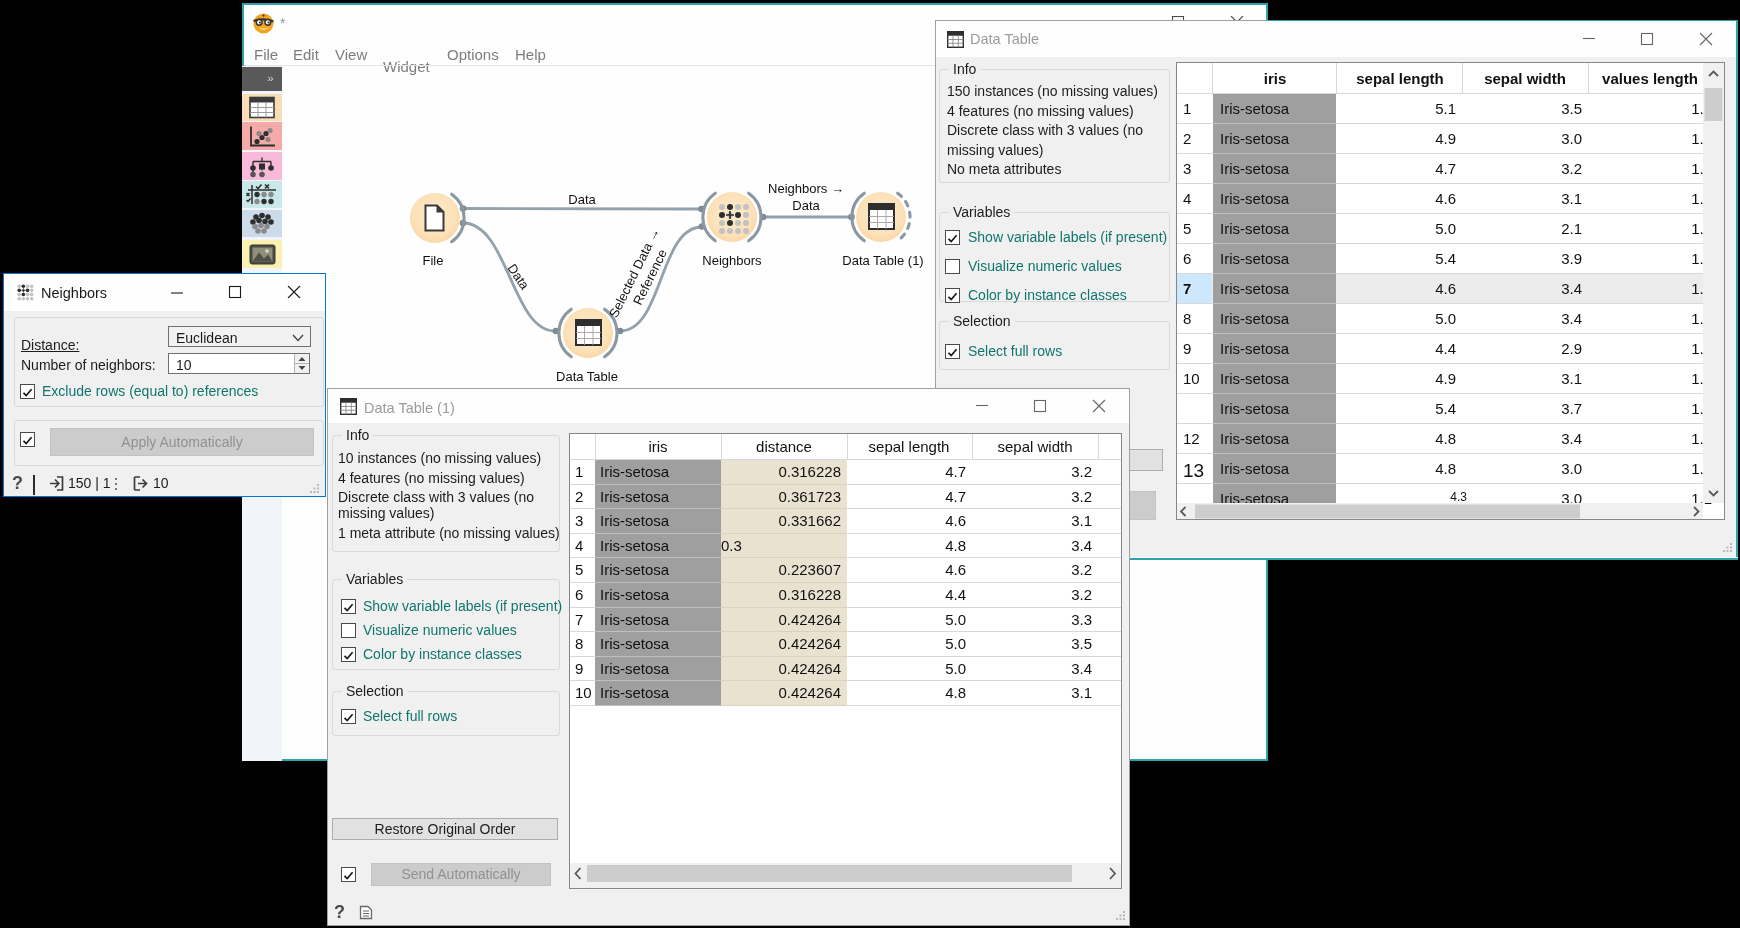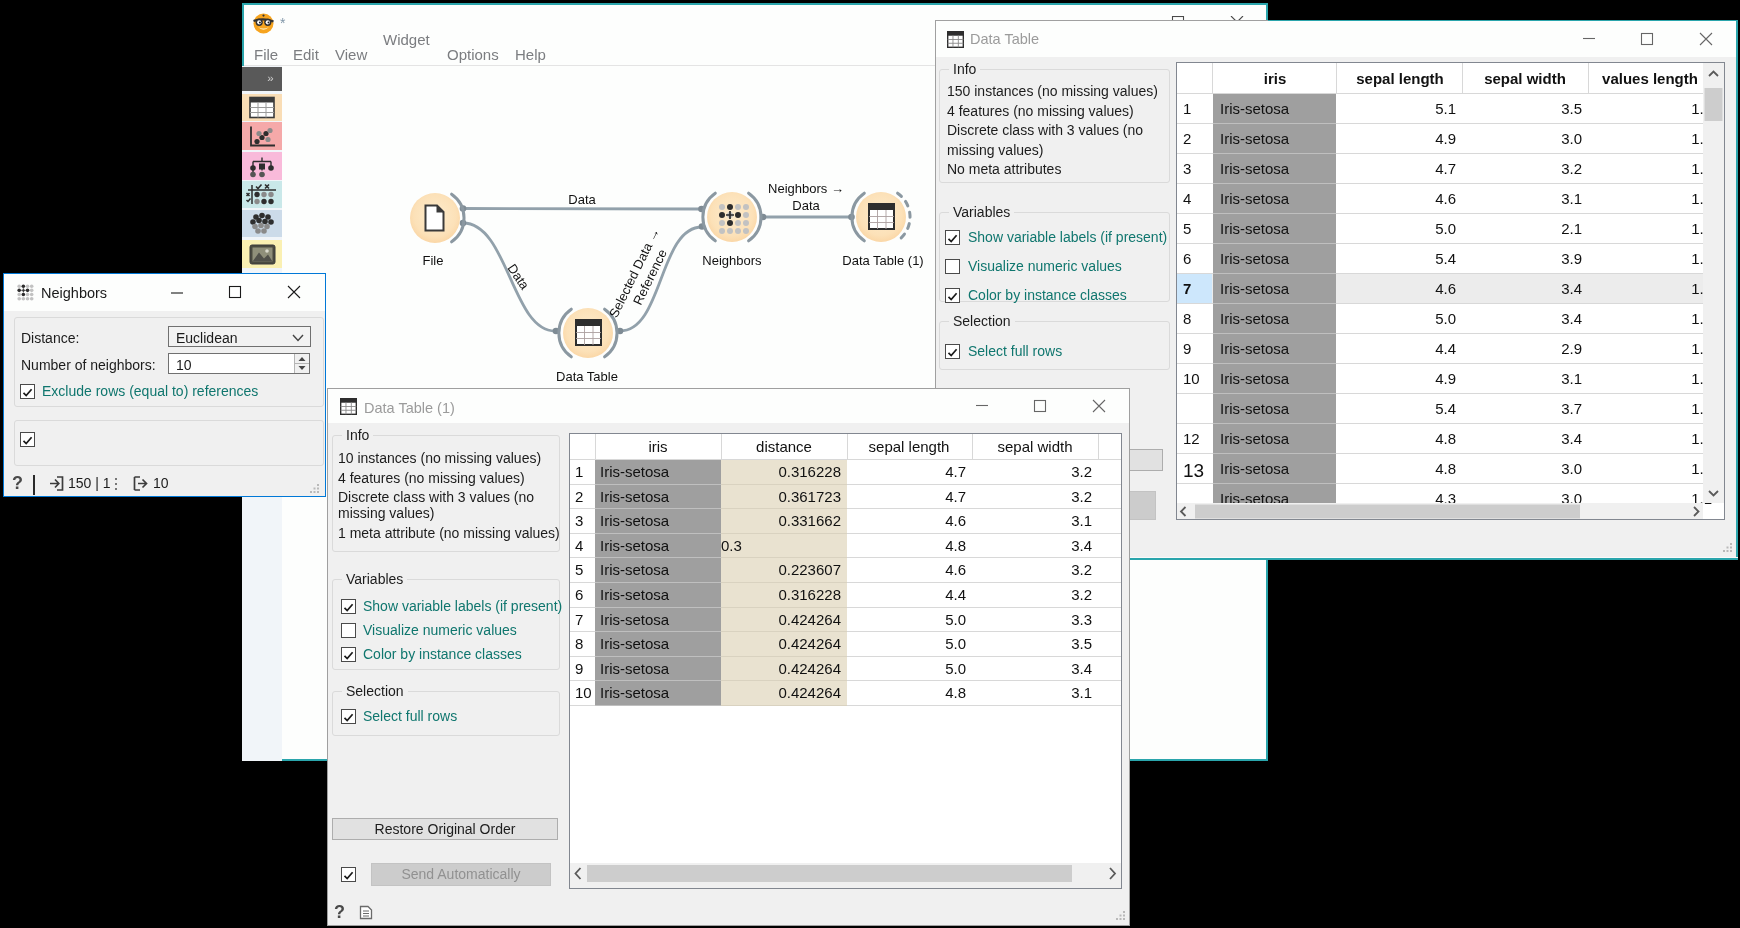--- a/index.html
+++ b/index.html
@@ -39,21 +39,21 @@
   <div class="abs" style="left:36px;top:10px;font-size:14px;color:#8096a8;">*</div>
 
   <svg class="abs" style="left:926px;top:11px;" width="110" height="14" viewBox="0 0 110 14">
     <rect x="2.5" y="0.5" width="11" height="11" fill="none" stroke="#4a4a4a" stroke-width="1.1"></rect>
     <path d="M61 0 L73 12 M73 0 L61 12" stroke="#4a4a4a" stroke-width="1.1" fill="none"></path>
   </svg>
 
   <div class="mm" style="left:10px;top:41px;">File</div>
   <div class="mm" style="left:49px;top:41px;">Edit</div>
   <div class="mm" style="left:91px;top:41px;">View</div>
-  <div class="mm" style="left:139px;top:26px;">Widget</div>
+  <div class="mm" style="left:139px;top:53px;">Widget</div>
   <div class="mm" style="left:203px;top:41px;">Options</div>
   <div class="mm" style="left:271px;top:41px;">Help</div>
   <div class="abs" style="left:0px;top:60px;width:1022px;height:1px;background:#e4e4e4;"></div>
 
   <div class="abs" style="left:-2px;top:61px;width:40px;height:695px;background:#f1f5f9;"></div>
   <div class="abs" style="left:-2px;top:62px;width:40px;height:24px;background:#595959;"><svg width="40" height="24" viewBox="0 0 40 27">
         <text x="33" y="17" font-size="13" fill="#cfcfcf" text-anchor="end" font-family="Liberation Sans">»</text>
       </svg></div>
   <div class="abs" style="left:-2px;top:89px;width:40px;height:27px;background:#f9ddb5;"><svg width="40" height="27" viewBox="0 0 40 27">
         <rect x="8" y="3.5" width="24" height="20" fill="#fff" stroke="#3a3a3a" stroke-width="1.6"></rect>
@@ -350,21 +350,21 @@
       <div class="abs" style="left:6px;top:397px;font-size:19px;color:#111;">13</div>
       <div class="abs" style="left:36px;top:391px;width:123px;height:30px;background:#9f9f9f;border-bottom:1px solid #bfbfbf;box-sizing:border-box;"></div>
       <div class="abs" style="left:43px;top:397px;font-size:15px;color:#111;">Iris-setosa</div>
       <div class="abs" style="left:160px;top:397px;width:119px;text-align:right;font-size:15px;color:#111;">4.8</div>
       <div class="abs" style="left:286px;top:397px;width:119px;text-align:right;font-size:15px;color:#111;">3.0</div>
       <div class="abs" style="left:412px;top:397px;width:123px;text-align:right;font-size:15px;color:#111;">1.4</div>
       <div class="abs" style="left:0;top:421px;width:526px;height:30px;background:#fff;border-bottom:1px solid #d8d8d8;box-sizing:border-box;"></div>
       <div class="abs" style="left:6px;top:427px;font-size:15px;color:#111;margin-top:17px;">14</div>
       <div class="abs" style="left:36px;top:421px;width:123px;height:30px;background:#9f9f9f;border-bottom:1px solid #bfbfbf;box-sizing:border-box;"></div>
       <div class="abs" style="left:43px;top:427px;font-size:15px;color:#111;">Iris-setosa</div>
-      <div class="abs" style="left:160px;top:427px;width:119px;text-align:right;font-size:15px;color:#111;">4.3</div>
+      <div class="abs" style="left:171px;top:427px;width:119px;text-align:right;font-size:12px;color:#111;">4.3</div>
       <div class="abs" style="left:286px;top:427px;width:119px;text-align:right;font-size:15px;color:#111;">3.0</div>
       <div class="abs" style="left:412px;top:427px;width:123px;text-align:right;font-size:15px;color:#111;">1.1</div>
       <div class="abs" style="left:526px;top:0;width:21px;height:440px;background:#f0f0f0;"></div>
 <svg class="abs" style="left:526px;top:0;" width="21" height="440" viewBox="0 0 21 440">
  <path d="M6 13 L10.5 8.5 L15 13" stroke="#5a5a5a" stroke-width="1.8" fill="none"></path>
  <rect x="1.5" y="25" width="18" height="33" fill="#cdcdcd"></rect>
  <path d="M6 428 L10.5 432.5 L15 428" stroke="#5a5a5a" stroke-width="1.8" fill="none"></path>
 </svg>
       <div class="abs" style="left:0;top:440px;width:526px;height:17px;background:#f0f0f0;"></div>
 <svg class="abs" style="left:0;top:440px;" width="526" height="17" viewBox="0 0 526 17">
@@ -563,21 +563,21 @@
       <circle cx="26.799999999999997" cy="26.799999999999997" r="3.3" fill="#c2c2c2"></circle>
       <path d="M11.7 8 V15.2 M8.1 11.6 H15.3" stroke="#2d2d2d" stroke-width="1.6"></path>
     </svg>
   <div class="abs" style="left:37px;top:11px;font-size:14.5px;color:#1a1a1a;">Neighbors</div>
   <svg class="abs" style="left:160px;top:6px;" width="145" height="26" viewBox="0 0 145 26">
     <path d="M7 13 H19" class="glyphb"></path>
     <rect x="65.5" y="6.5" width="11" height="11" class="glyphb"></rect>
     <path d="M124 6 L136 18 M136 6 L124 18" class="glyphb"></path>
   </svg>
   <div class="gb" style="left:10px;top:43px;width:308px;height:88px;"></div>
-  <div class="abs t15" style="left:17px;top:56px;">Distance:</div>
+  <div class="abs t15" style="left:17px;top:63px;text-decoration:underline;">Distance:</div>
   <div class="abs" style="left:164px;top:52px;width:143px;height:21px;background:#f2f2f2;border:1px solid #707070;box-sizing:border-box;">
     <div class="abs" style="left:7px;top:3px;font-size:14px;color:#1a1a1a;">Euclidean</div>
     <svg class="abs" style="right:6px;top:6px;" width="12" height="9">
         <path d="M1 2 L6 7.5 L11 2" stroke="#444" stroke-width="1.4" fill="none"></path>
       </svg>
   </div>
   <div class="abs t15" style="left:17px;top:83px;">Number of neighbors:</div>
   <div class="abs" style="left:164px;top:79px;width:142px;height:21px;background:#fff;border:1px solid #707070;box-sizing:border-box;">
     <div class="abs" style="left:7px;top:3px;font-size:14px;color:#1a1a1a;">10</div>
     <div class="abs" style="right:0px;top:0px;width:14px;height:19px;background:#f0f0f0;border-left:1px solid #b5b5b5;">
@@ -589,20 +589,21 @@
     </div>
   </div>
   <div class="cb" style="left:16px;top:110px;"><svg width="13" height="13">
         <path d="M2.5 6.8 L5.2 9.6 L10.6 3.2" stroke="#1a1a1a" stroke-width="1.7" fill="none"></path>
       </svg></div>
   <div class="cblab" style="left:38px;top:109px;">Exclude rows (equal to) references</div>
   <div class="gb" style="left:10px;top:146px;width:308px;height:44px;"></div>
   <div class="cb" style="left:16px;top:158px;"><svg width="13" height="13">
         <path d="M2.5 6.8 L5.2 9.6 L10.6 3.2" stroke="#1a1a1a" stroke-width="1.7" fill="none"></path>
       </svg></div>
+  <div class="btn-dis" style="left:46px;top:154px;width:262px;height:26px;line-height:26px;">Apply Automatically</div>
   <div class="abs" style="left:8px;top:199px;font-size:18px;color:#4a4a4a;font-weight:bold;">?</div>
   <div class="abs" style="left:29px;top:201px;width:2px;height:20px;background:#2a2a2a;"></div>
   <svg class="abs" style="left:45px;top:202px;" width="16" height="15" viewBox="0 0 16 15">
     <path d="M1 7.5 H9 M6 3.5 L9.8 7.5 L6 11.5" stroke="#3c3c3c" stroke-width="1.7" fill="none"></path>
     <path d="M8 1 H13.5 V14 H8" stroke="#3c3c3c" stroke-width="1.7" fill="none"></path>
   </svg>
   <div class="abs t15" style="left:64px;top:201px;">150 | 1</div>
   <svg class="abs" style="left:110px;top:203px;" width="4" height="14">
       <g fill="#777">
         <rect x="1" y="1" width="2" height="2"></rect>

